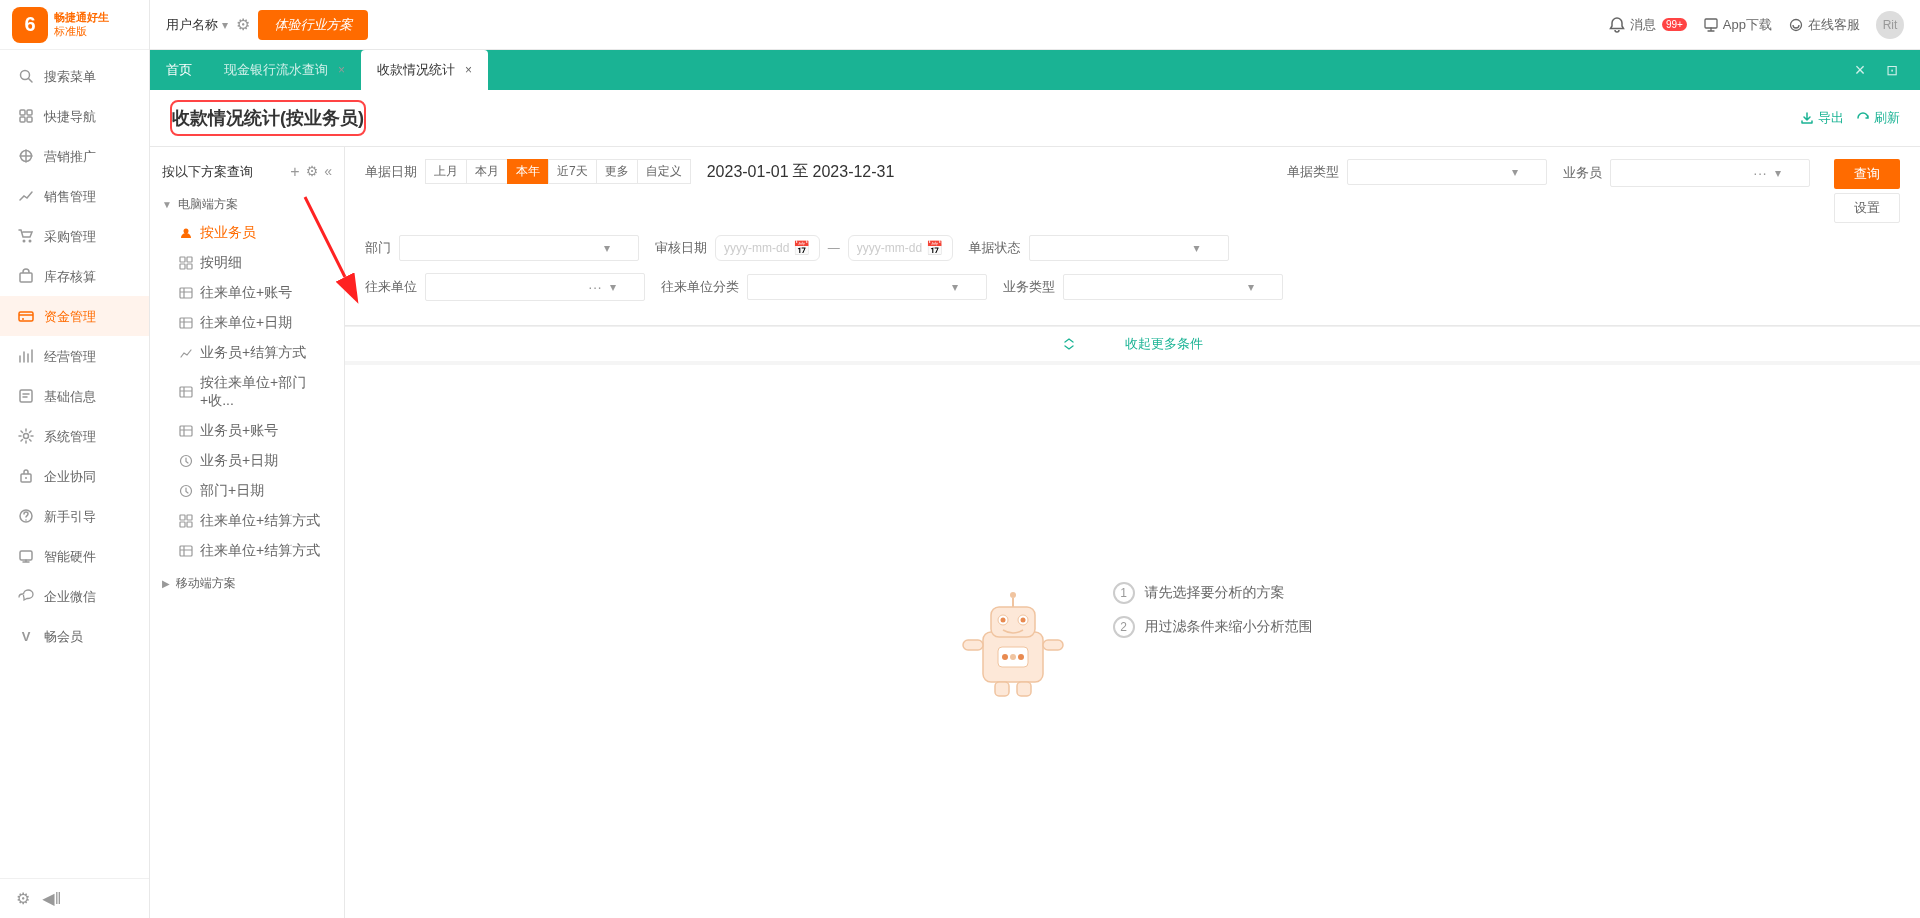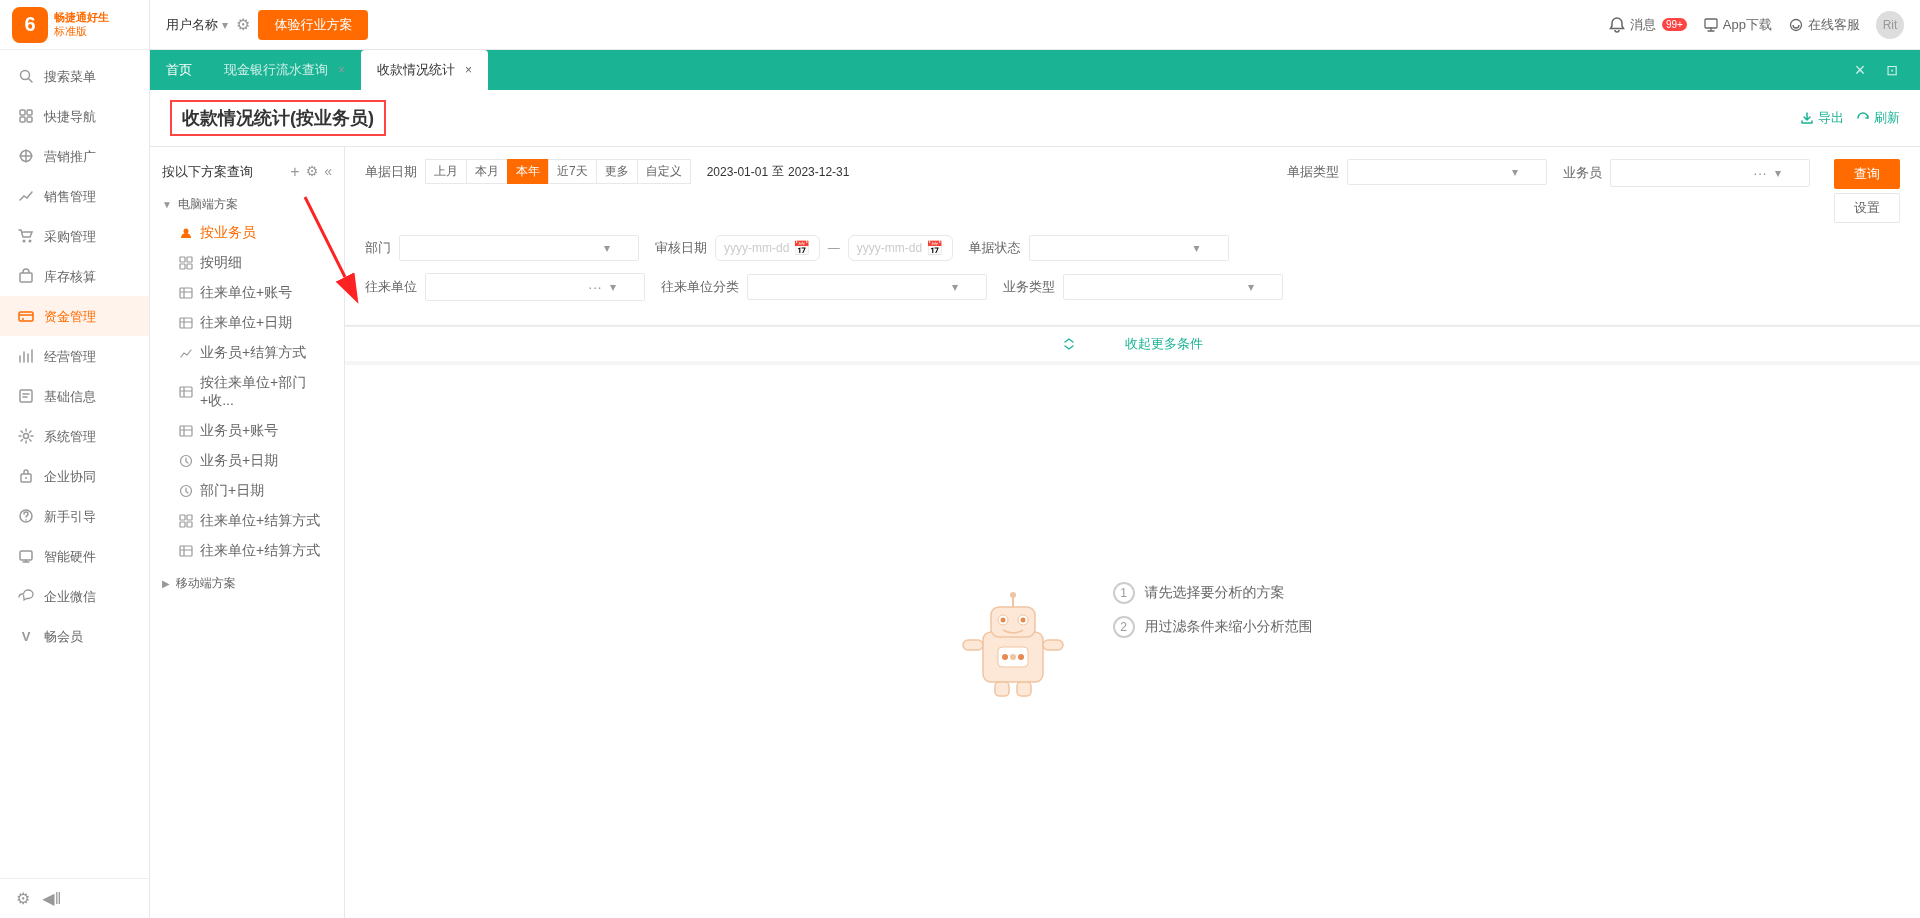--- a/index.html
+++ b/index.html
@@ -26,21 +26,21 @@
 
     
     .main-area { flex: 1; display: flex; flex-direction: column; overflow: hidden; }
 
     
     .top-header { height: 50px; background: #fff; border-bottom: 1px solid #e8e8e8; display: flex; align-items: center; padding: 0 16px; justify-content: space-between; flex-shrink: 0; }
     .header-left { display: flex; align-items: center; gap: 8px; }
     .user-info { display: flex; align-items: center; gap: 4px; font-size: 13px; color: #333; }
     .dropdown-arrow { color: #999; font-size: 12px; }
     .settings-icon { color: #999; cursor: pointer; font-size: 16px; }
-    .trial-btn { background: #ff6b00; color: white; border: none; padding: 6px 16px; border-radius: 4px; cursor: pointer; font-size: 13px; }
+    .trial-btn { background: #ff6b00; color: white; border: none; padding: 6px 16px; border-radius: 4px; cursor: pointer; font-size: 13px; font-style: italic; }
 
     .header-right { display: flex; align-items: center; gap: 16px; font-size: 13px; color: #666; }
     .header-right-item { display: flex; align-items: center; gap: 4px; cursor: pointer; }
     .notification-badge { background: #ff4444; color: white; font-size: 10px; padding: 1px 4px; border-radius: 8px; margin-left: 2px; }
     .user-avatar { width: 28px; height: 28px; border-radius: 50%; background: #ddd; overflow: hidden; display: flex; align-items: center; justify-content: center; color: #999; font-size: 12px; }
 
     
     .tab-bar { height: 40px; background: #1ab394; display: flex; align-items: center; padding: 0 0; flex-shrink: 0; }
     .tab-item { height: 40px; display: flex; align-items: center; padding: 0 16px; cursor: pointer; font-size: 13px; color: rgba(255,255,255,0.8); position: relative; gap: 6px; }
     .tab-item.home { color: white; font-weight: 500; }
@@ -79,21 +79,21 @@
     
     .right-panel { flex: 1; display: flex; flex-direction: column; overflow: hidden; }
     .filter-area { background: white; padding: 12px 20px; border-bottom: 1px solid #e8e8e8; }
     .filter-row { display: flex; align-items: center; margin-bottom: 12px; gap: 16px; flex-wrap: wrap; }
     .filter-item { display: flex; align-items: center; gap: 8px; }
     .filter-label { font-size: 13px; color: #666; white-space: nowrap; }
     .date-tabs { display: flex; gap: 0; }
     .date-tab { padding: 3px 8px; font-size: 12px; color: #666; cursor: pointer; border: 1px solid #e8e8e8; border-right: none; }
     .date-tab:last-child { border-right: 1px solid #e8e8e8; }
     .date-tab.active { background: #ff6b00; color: white; border-color: #ff6b00; }
-    .date-range { display: flex; align-items: center; gap: 4px; font-size: 12px; color: #333; margin-left: 8px; }
+    .date-range { display: flex; align-items: center; gap: 4px; font-size: 16px; color: #333; margin-left: 8px; }
 
     .select-box { border: 1px solid #e8e8e8; padding: 5px 28px 5px 10px; border-radius: 2px; font-size: 12px; color: #333; background: white; cursor: pointer; position: relative; display: flex; align-items: center; gap: 4px; min-width: 120px; }
     .select-box .placeholder { color: #ccc; }
     .select-wrapper { position: relative; display: inline-flex; align-items: center; }
 
     .date-field { display: flex; align-items: center; gap: 4px; border: 1px solid #e8e8e8; padding: 4px 8px; border-radius: 6px; font-size: 12px; color: #ccc; }
     .cal-icon { color: #999; font-size: 14px; cursor: pointer; }
     .date-separator { color: #999; font-size: 12px; }
     .query-btn { background: #ff6b00; color: white; border: none; padding: 6px 20px; border-radius: 2px; cursor: pointer; font-size: 13px; }
     .settings-btn2 { background: white; color: #666; border: 1px solid #e8e8e8; padding: 5px 16px; border-radius: 2px; cursor: pointer; font-size: 13px; }
@@ -323,21 +323,21 @@
       </div>
       <div class="tab-close-area">
         <span class="window-btn" style="font-size:18px;">×</span>
         <span class="window-btn" style="font-size:14px;">⊡</span>
       </div>
     </div>
 
     <div class="page-content">
 
       <div class="page-header">
-        <div class="page-title-box" style="border:2px solid #ff4444;padding:4px 10px;border-radius:0;display:inline-block;">
+        <div class="page-title-box" style="border:2px solid #ff4444;padding:4px 0;border-radius:8px;display:inline-block;">
           <span class="page-title">收款情况统计(按业务员)</span>
         </div>
         <div class="page-actions">
           <div class="action-btn">
             <svg width="14" height="14" viewBox="0 0 14 14" fill="none">
                 <path d="M2 10v2h10v-2M7 2v7M4 6l3 3 3-3" stroke="#1ab394" stroke-width="1.5" stroke-linecap="round" stroke-linejoin="round"></path>
               </svg>
             <span>导出</span>
           </div>
           <div class="action-btn">

